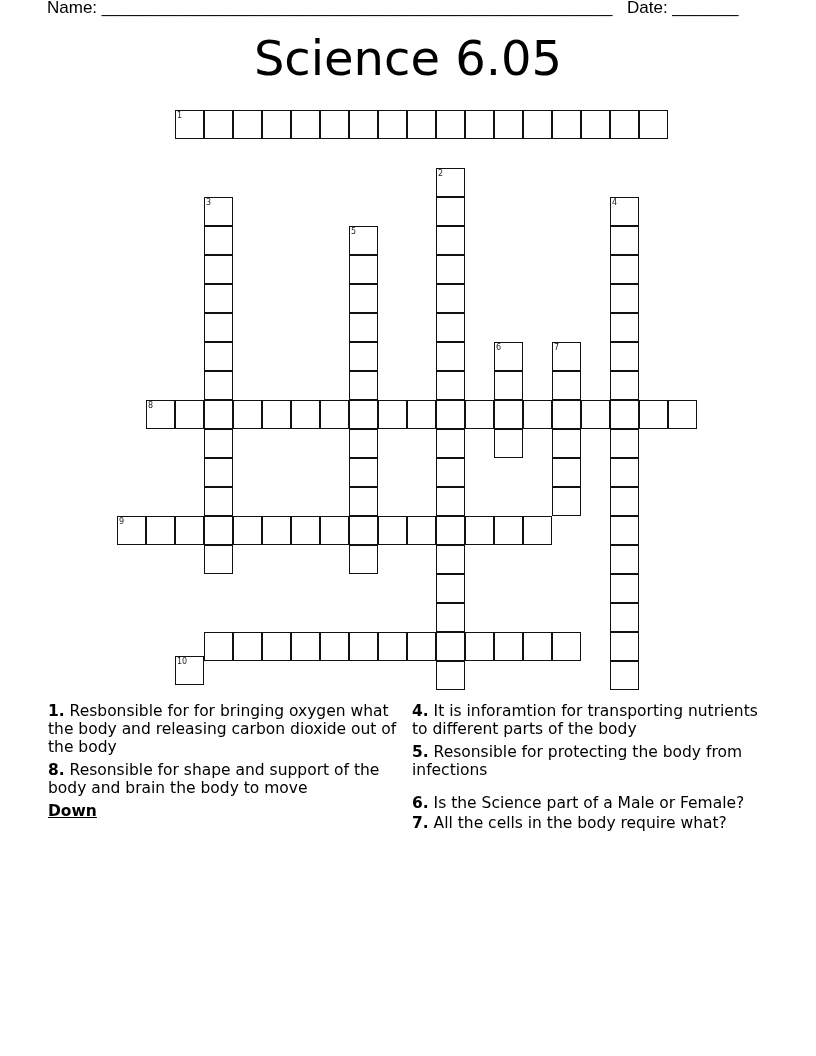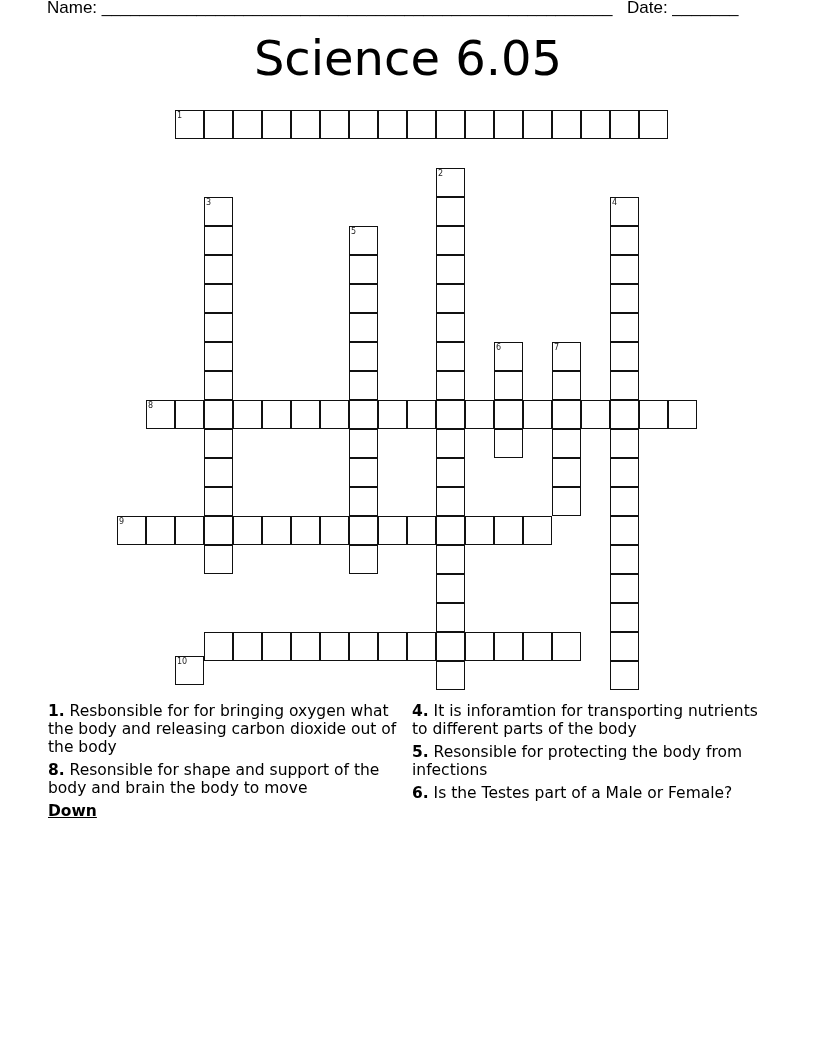--- a/index.html
+++ b/index.html
@@ -178,15 +178,16 @@
   </div>
 
 <div class="clues col-left">
   <div class="clue"><b>1.</b><span> Resbonsible for for bringing oxygen what the body and releasing carbon dioxide out of the body</span></div>
   <div class="clue"><b>8.</b><span> Resonsible for shape and support of the body and brain the body to move</span></div>
   <div class="sec">Down</div>
 </div>
 
 <div class="clues col-right">
   <div class="clue"><b>4.</b><span> It is inforamtion for transporting nutrients to different parts of the body</span></div>
-  <div class="clue" style="margin-bottom:5px"><b>5.</b><span> Resonsible for protecting the body from infections</span></div>
-  <div class="clue" style="margin-bottom:2px"><b>6.</b><span> Is the Testes part of a Male or Female?</span></div>
+  <div class="clue" style="margin-bottom:15px"><b>5.</b><span> Resonsible for protecting the body from infections</span></div>
+  <div class="clue" style="margin-bottom:2px"><b>6.</b><span> Is the Science part of a Male or Female?</span></div>
+  <div class="clue"><b>7.</b><span> All the cells in the body require what?</span></div>
 </div>
 
 </body></html>

